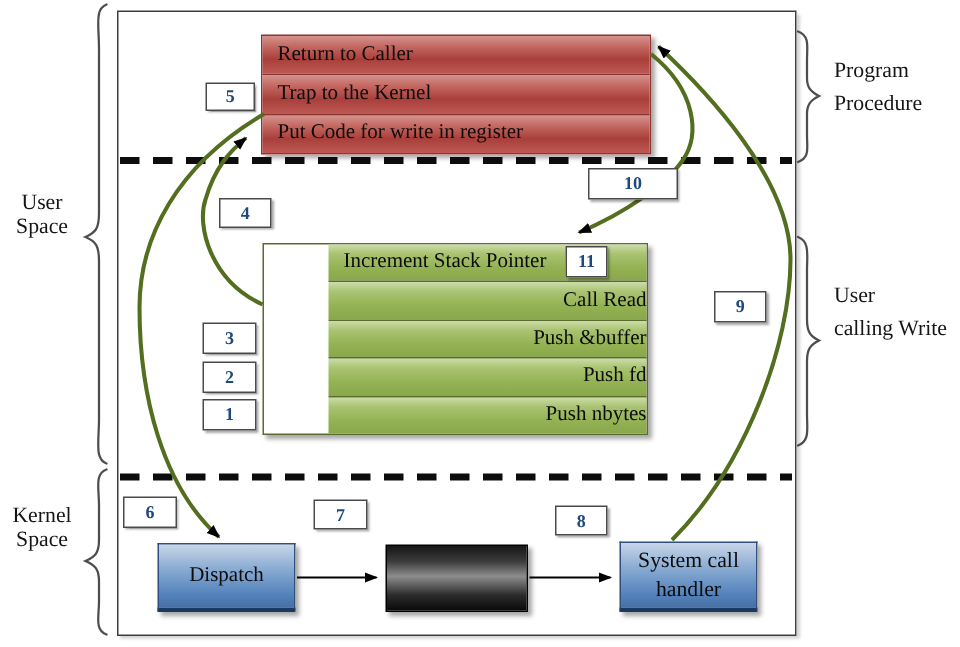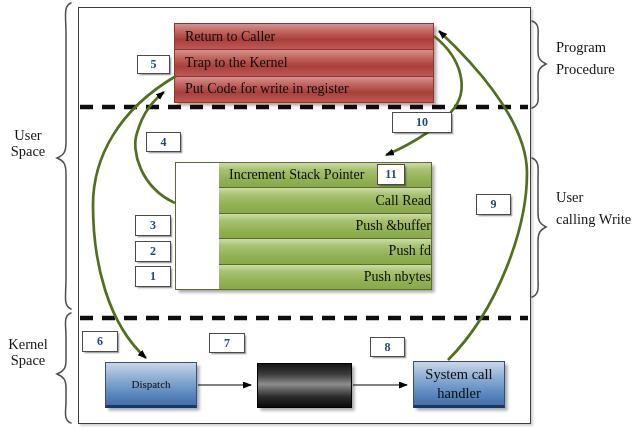--- a/index.html
+++ b/index.html
@@ -87,21 +87,21 @@
         <span>Push &amp;buffer</span>
       </div>
     <div class="row">
         <span>Push fd</span>
       </div>
     <div class="row">
         <span>Push nbytes</span>
       </div>
   </div>
 
-  <div class="abs bluebox" style="left:105px;top:362px;width:92px;height:46px;font-size:11px;">
+  <div class="abs bluebox" style="left:105px;top:362px;width:92px;height:46px;font-size:14px;">
     <span>Dispatch</span>
   </div>
   <div class="abs blackbox" style="left:257px;top:363px;width:95px;height:45px;"></div>
   <div class="abs bluebox" style="left:413px;top:361px;width:92px;height:47px;justify-content:center;">
     <span style="display:inline-block;width:78px;">System call handler</span>
   </div>
 
   <div class="abs rlabel center" style="left:0;top:127px;width:56px;">
     <span class="ln">User</span>
     <span class="ln">Space</span>

